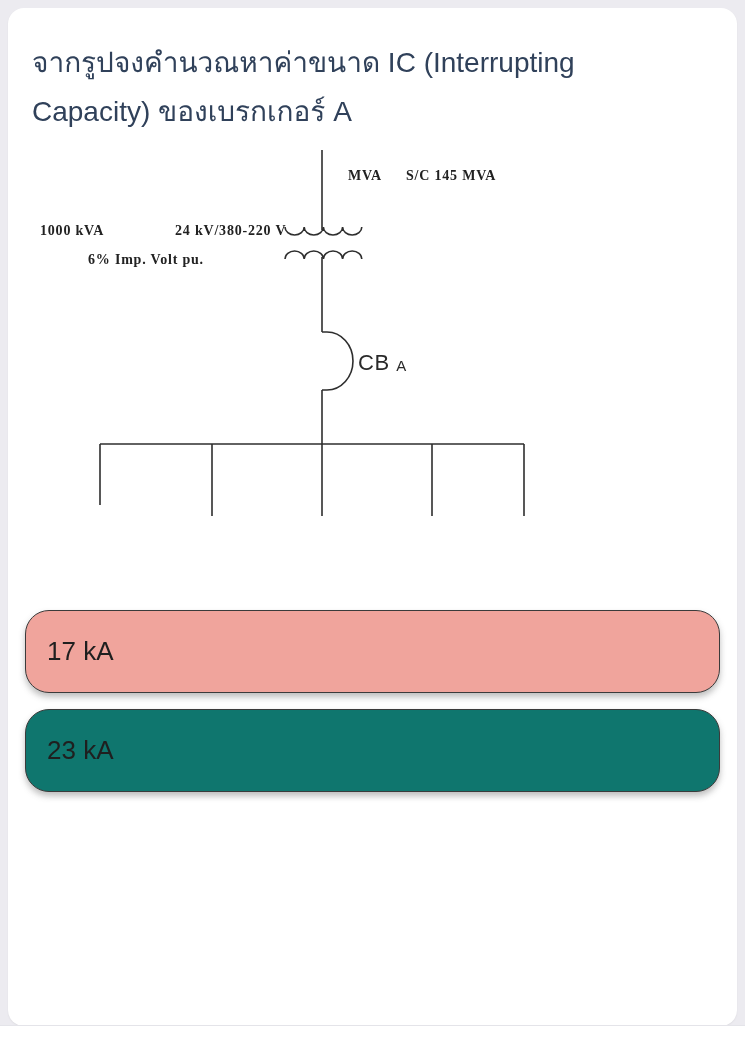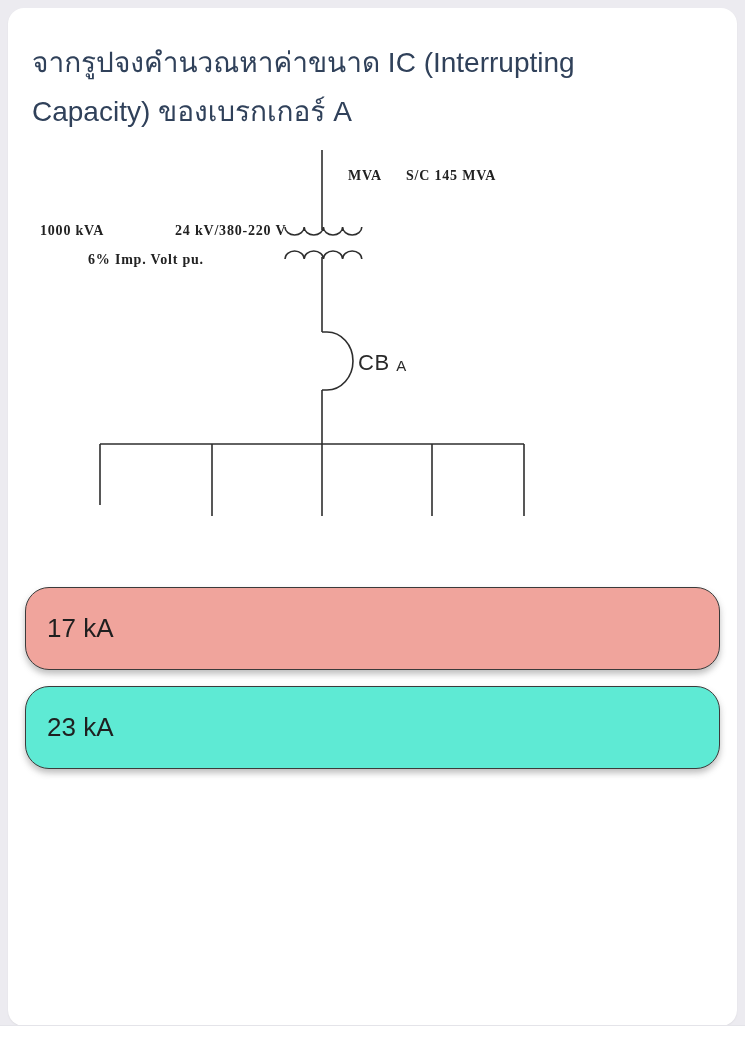--- a/index.html
+++ b/index.html
@@ -49,21 +49,21 @@
     fill: #222222;
   }
   .breaker-label {
     font-family: "Liberation Sans", sans-serif;
     font-size: 22px;
     letter-spacing: 0.5px;
     fill: #2a2a2a;
   }
   .breaker-label .sub { font-size: 15px; }
   .options {
-    margin-top: 62px;
+    margin-top: 85px;
     padding: 0 17px;
     display: flex;
     flex-direction: column;
     gap: 16px;
   }
   .option {
     display: flex;
     align-items: center;
     width: 100%;
     height: 83px;
@@ -72,21 +72,21 @@
     border-radius: 24px;
     font-family: "Liberation Sans", sans-serif;
     font-size: 26px;
     color: #1f1f1f;
     text-align: left;
     cursor: pointer;
     box-shadow: 0 4px 6px rgba(70,70,70,0.35);
   }
   .option--incorrect { background: #f0a49c; }
   .option--neutral   { background: #dedad5; }
-  .option--correct   { background: #5eead4; }
+  .option--correct   { background: #0f766e; }
   .footer-bar {
     position: absolute;
     left: 0; bottom: 0;
     width: 745px; height: 13px;
     background: #ffffff;
     box-shadow: 0 -1px 0 #e4e4e9;
   }
 </style>
 </head>
 <body>

